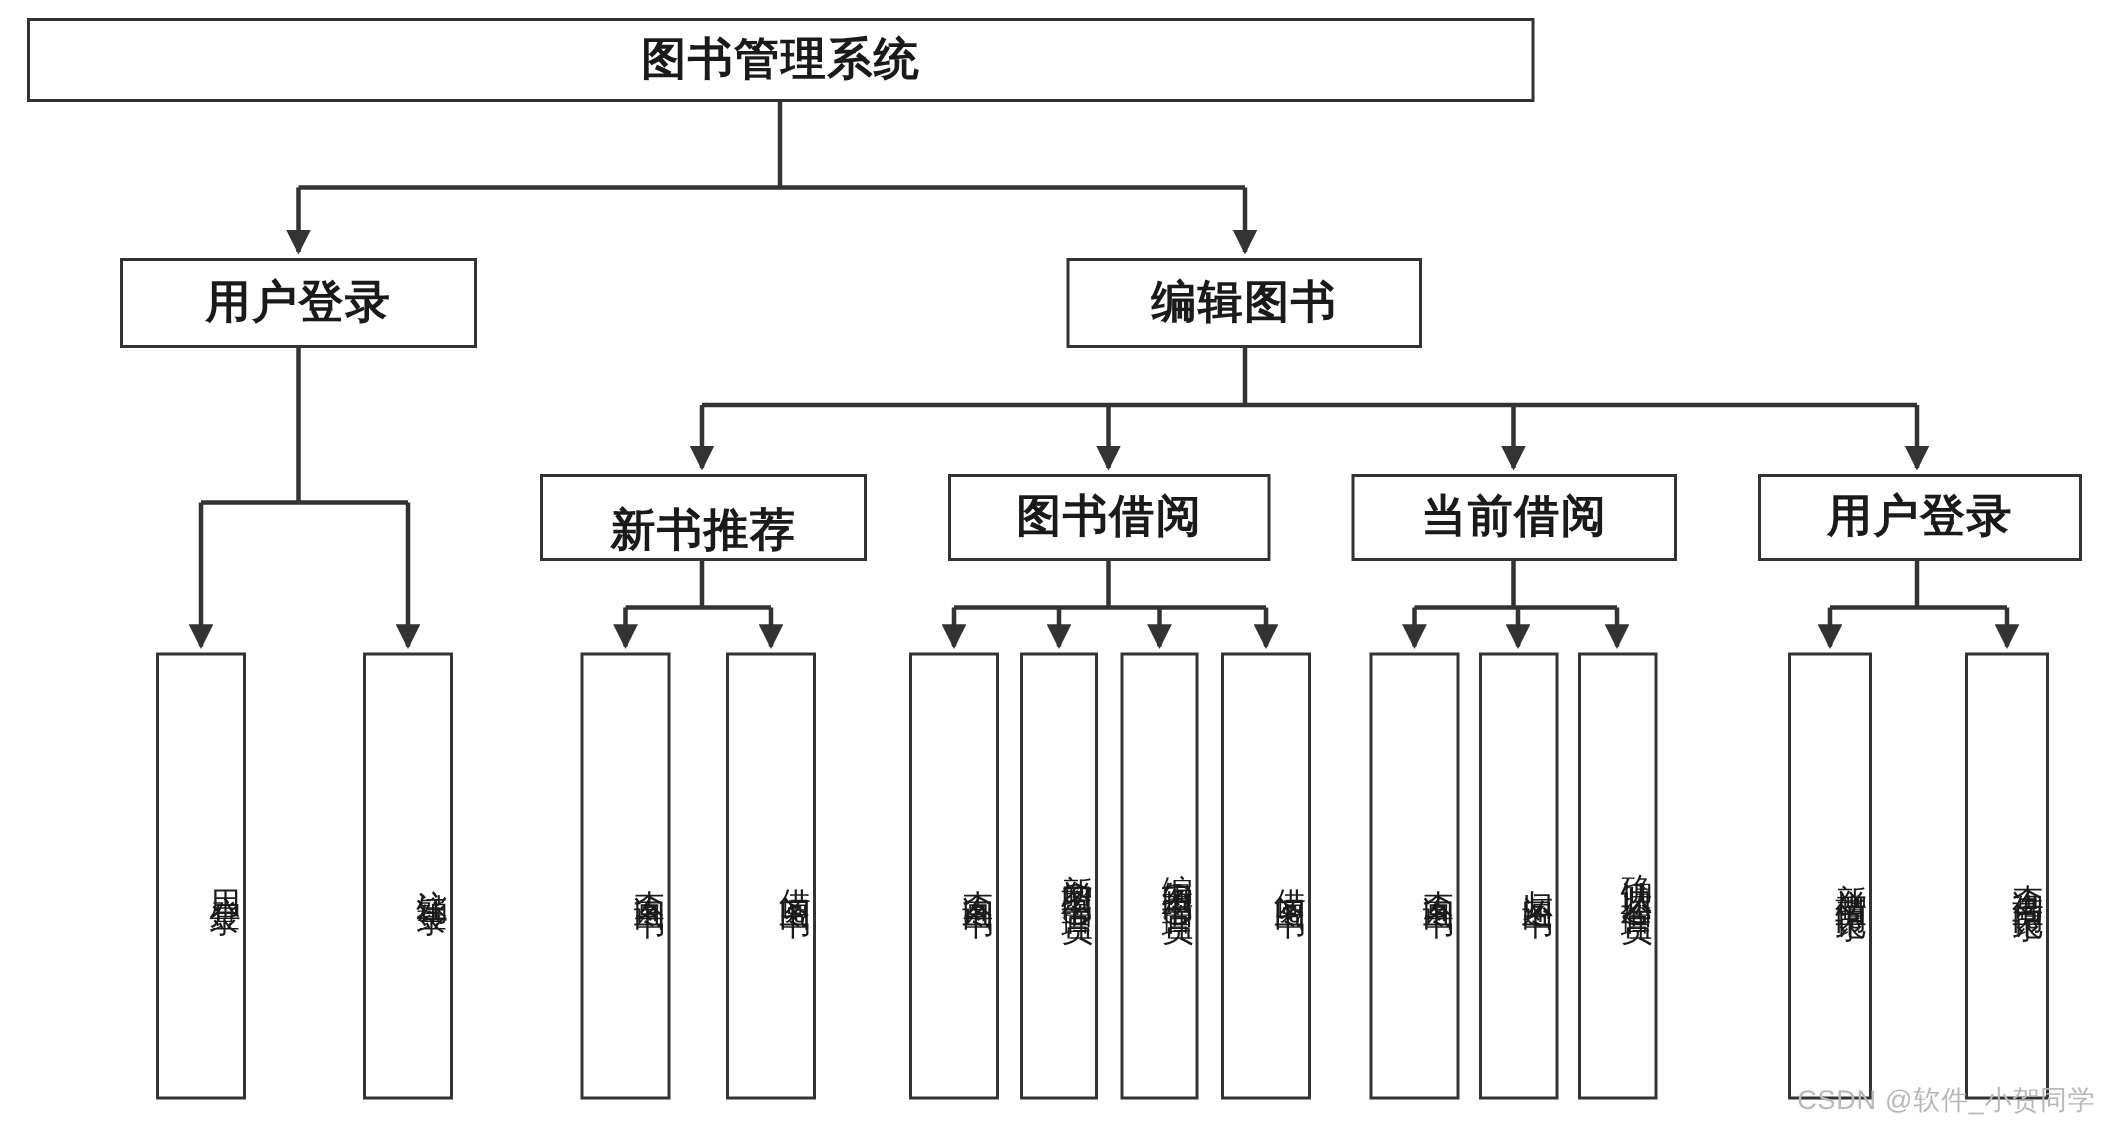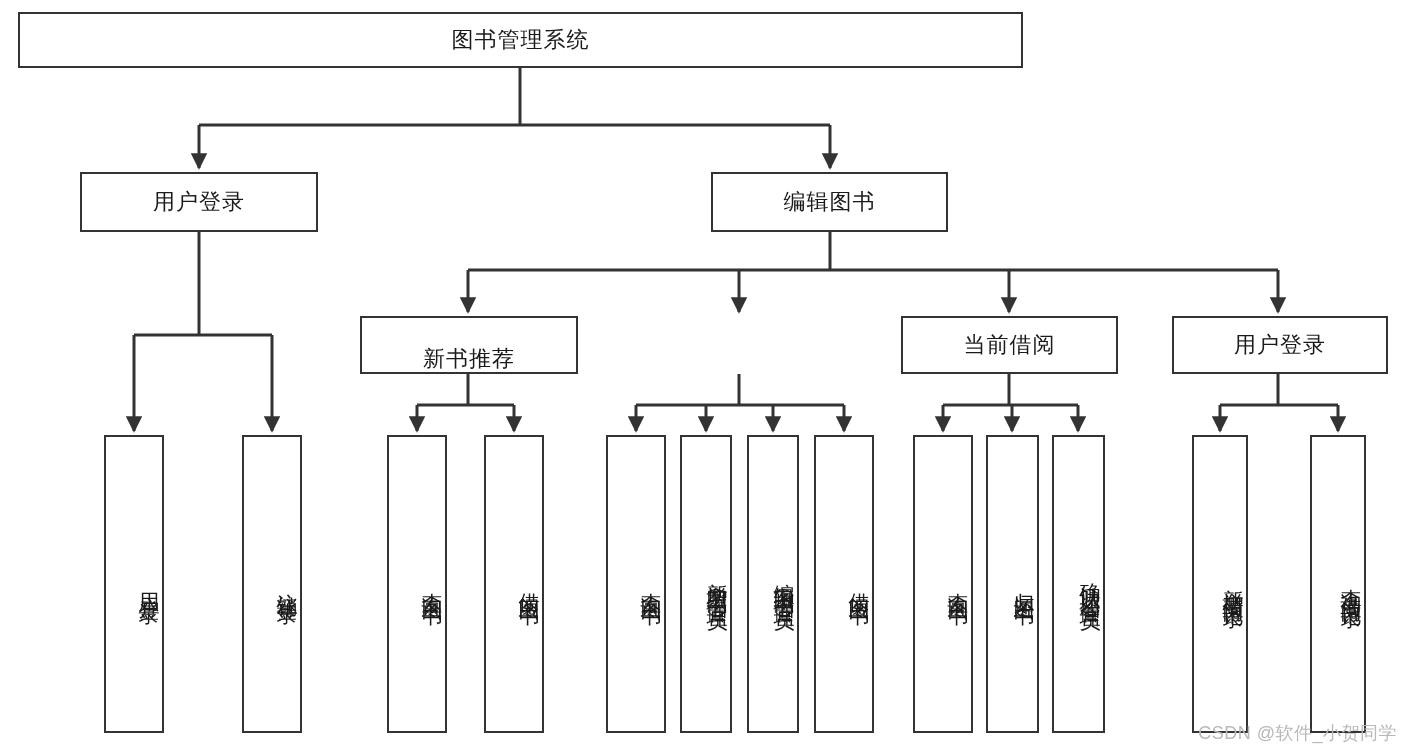--- a/index.html
+++ b/index.html
@@ -30,23 +30,24 @@
     position: absolute;
     box-sizing: border-box;
     background: #ffffff;
     border: 2.5px solid #333333;
     display: flex;
     align-items: center;
     justify-content: center;
     color: #1a1a1a;
   }
   .node.horiz {
-    font-size: 22px;
+    font-size: 30px;
     letter-spacing: 1px;
     line-height: 1.2;
+    font-weight: bold;
   }
   .node.vert {
     writing-mode: vertical-rl;
     text-orientation: upright;
     font-size: 21px;
     letter-spacing: 4px;
     line-height: 1.25;
     padding-top: 6px;
     padding-bottom: 6px;
     align-items: flex-start;
@@ -132,20 +133,23 @@
   <div class="node horiz" style="left: 80px; top: 172px; width: 238px; height: 60px;">
     <span>用户登录</span>
   </div>
   <div class="node horiz" style="left: 711px; top: 172px; width: 237px; height: 60px;">
     <span>编辑图书</span>
   </div>
 
   <div class="node horiz" style="left: 360px; top: 316px; width: 218px; height: 58px; align-items: flex-end;">
     <span>新书推荐</span>
   </div>
+  <div class="node horiz" style="left: 632px; top: 316px; width: 215px; height: 58px;">
+    <span>图书借阅</span>
+  </div>
   <div class="node horiz" style="left: 901px; top: 316px; width: 217px; height: 58px; align-items: center;">
     <span>当前借阅</span>
   </div>
   <div class="node horiz" style="left: 1172px; top: 316px; width: 216px; height: 58px;">
     <span>用户登录</span>
   </div>
 
   <div class="node vert" style="left: 104px; top: 435px; width: 60px; height: 298px;">
     <span class="vlabel">用户登录</span>
   </div>

